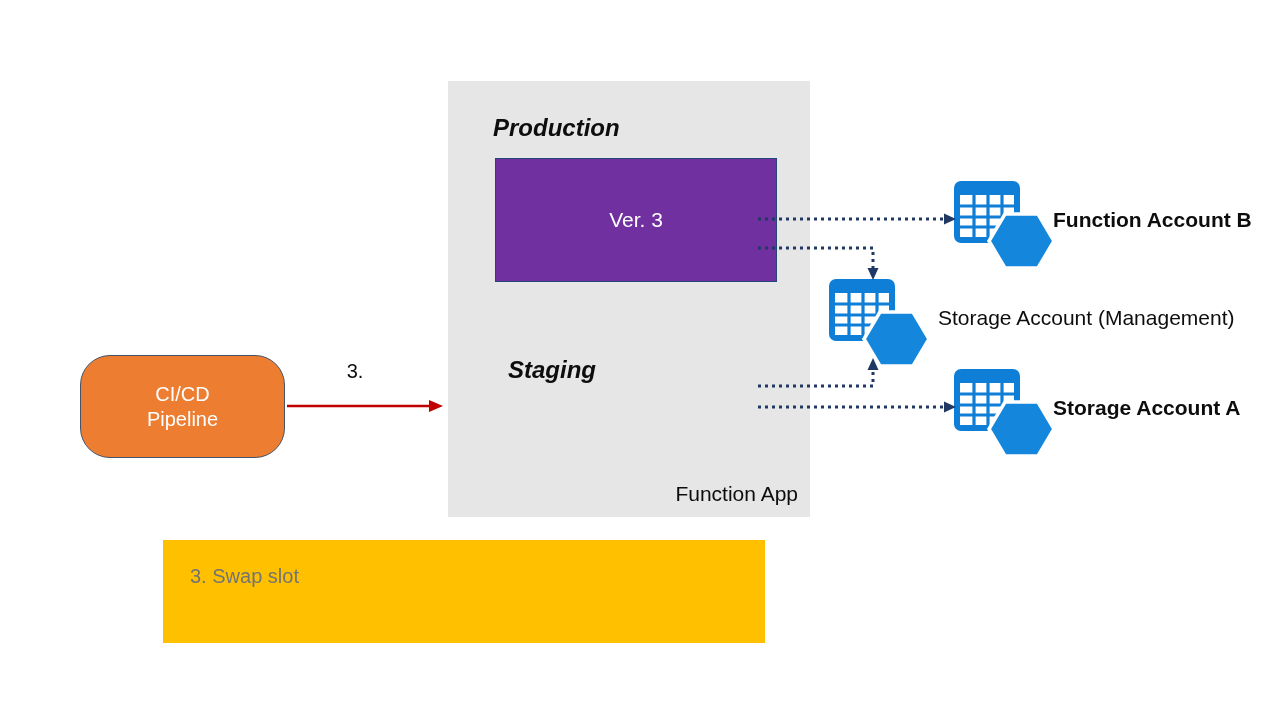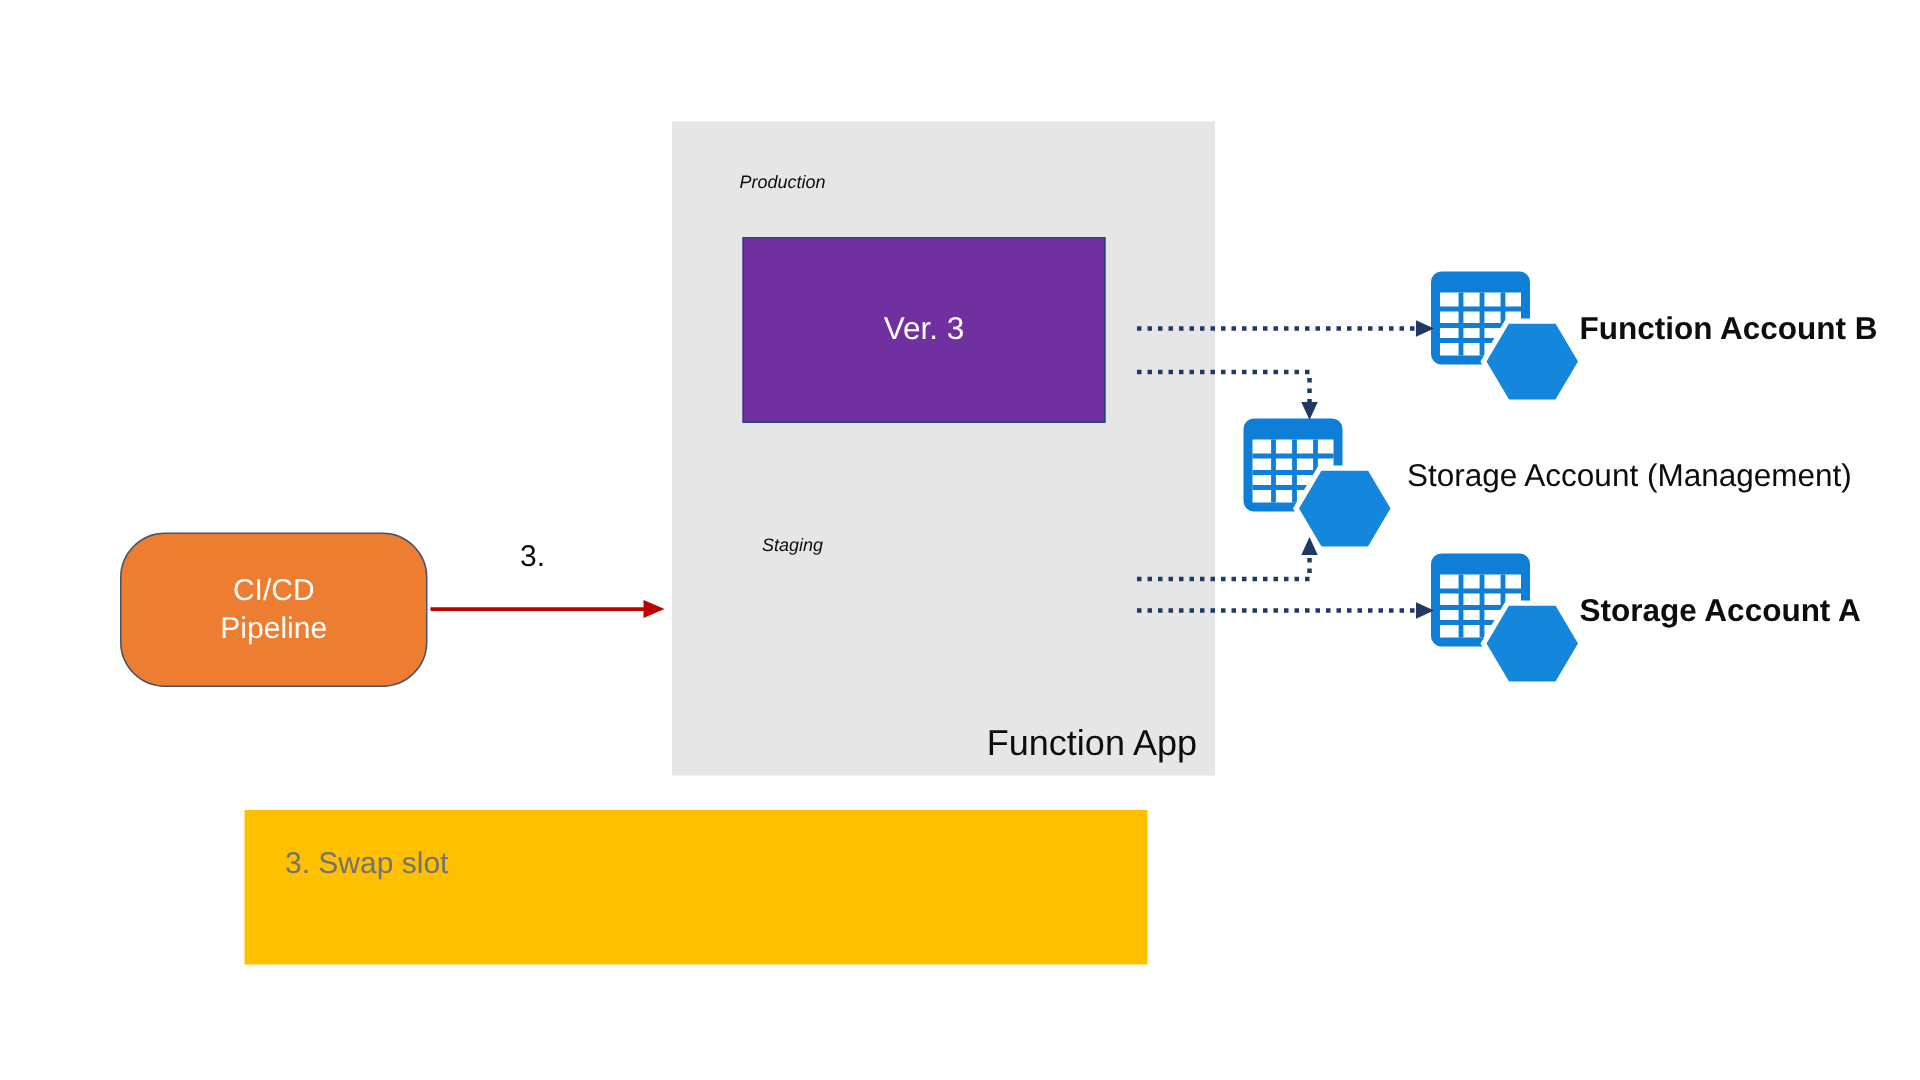--- a/index.html
+++ b/index.html
@@ -5,30 +5,30 @@
   * { margin:0; padding:0; box-sizing:border-box; }
   html,body { background:#ffffff; }
   .canvas {
     position:relative; width:1280px; height:720px; background:#ffffff;
     font-family:"Liberation Sans", sans-serif; overflow:hidden; color:#000;
   }
   .abs { position:absolute; }
 
   
   .fa-panel { left:448px; top:81px; width:362px; height:436px; background:#E7E6E6; }
-  .slot-label { font-size:12px; font-weight:normal; font-style:italic; color:#0d0d0d; }
+  .slot-label { font-size:24px; font-weight:bold; font-style:italic; color:#0d0d0d; }
   .prod-label { left:493px; top:114px; }
   .stag-label { left:508px; top:308px;margin-top:48px; }
   .slot-box {
     display:flex; align-items:center; justify-content:center;
     color:#ffffff; font-size:21px; border:1px solid #26447C;
   }
-  .prod-box { left:495px; top:158px; width:242px; height:124px; background:#7030A0; }
+  .prod-box { left:495px; top:158px; width:282px; height:124px; background:#7030A0; }
   .stag-box { left:495px; top:346px; width:262px; height:122px; background:#70AD47; }
-  .fa-title { left:598px; top:482px; width:200px; text-align:right; font-size:24px; color:#0d0d0d; }
+  .fa-title { left:598px; top:482px; width:200px; text-align:right; font-size:21px; color:#0d0d0d; }
 
   
   .pipeline-box {
     left:80px; top:355px; width:205px; height:103px;
     background:#ED7D31; border:1.5px solid #44546A; border-radius:30px;
     display:flex; align-items:center; justify-content:center;
     color:#ffffff; font-size:20px; text-align:center; white-space:pre-line; line-height:1.25;
   }
   .step-label { left:330px; top:360px; width:50px; text-align:center; font-size:20px; color:#0d0d0d; }
 

